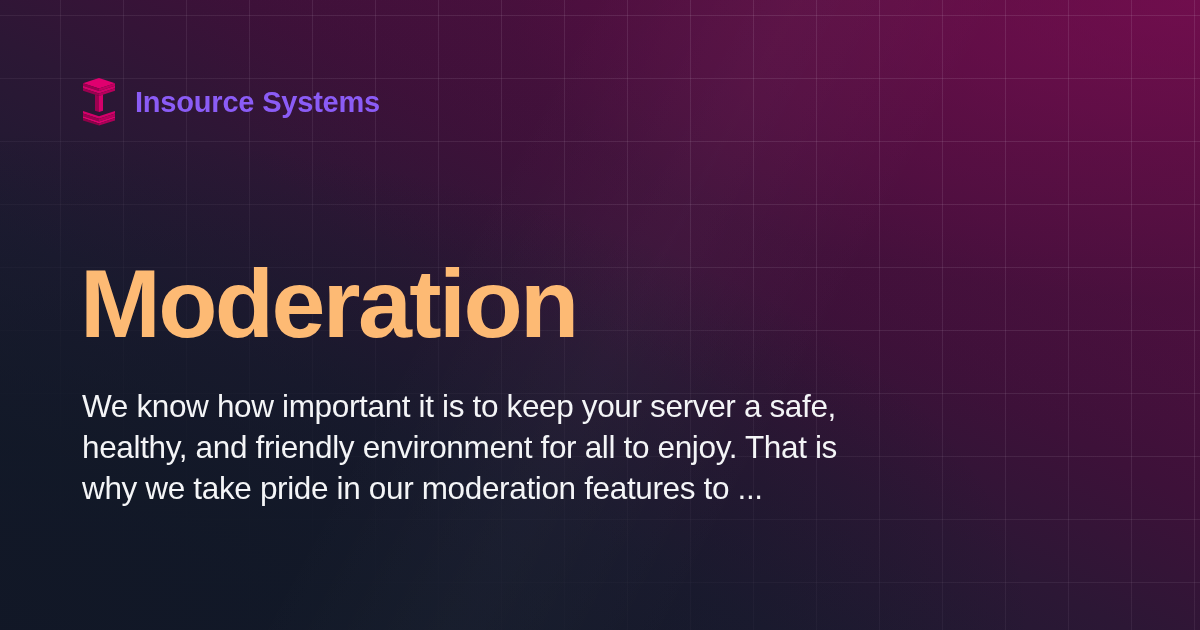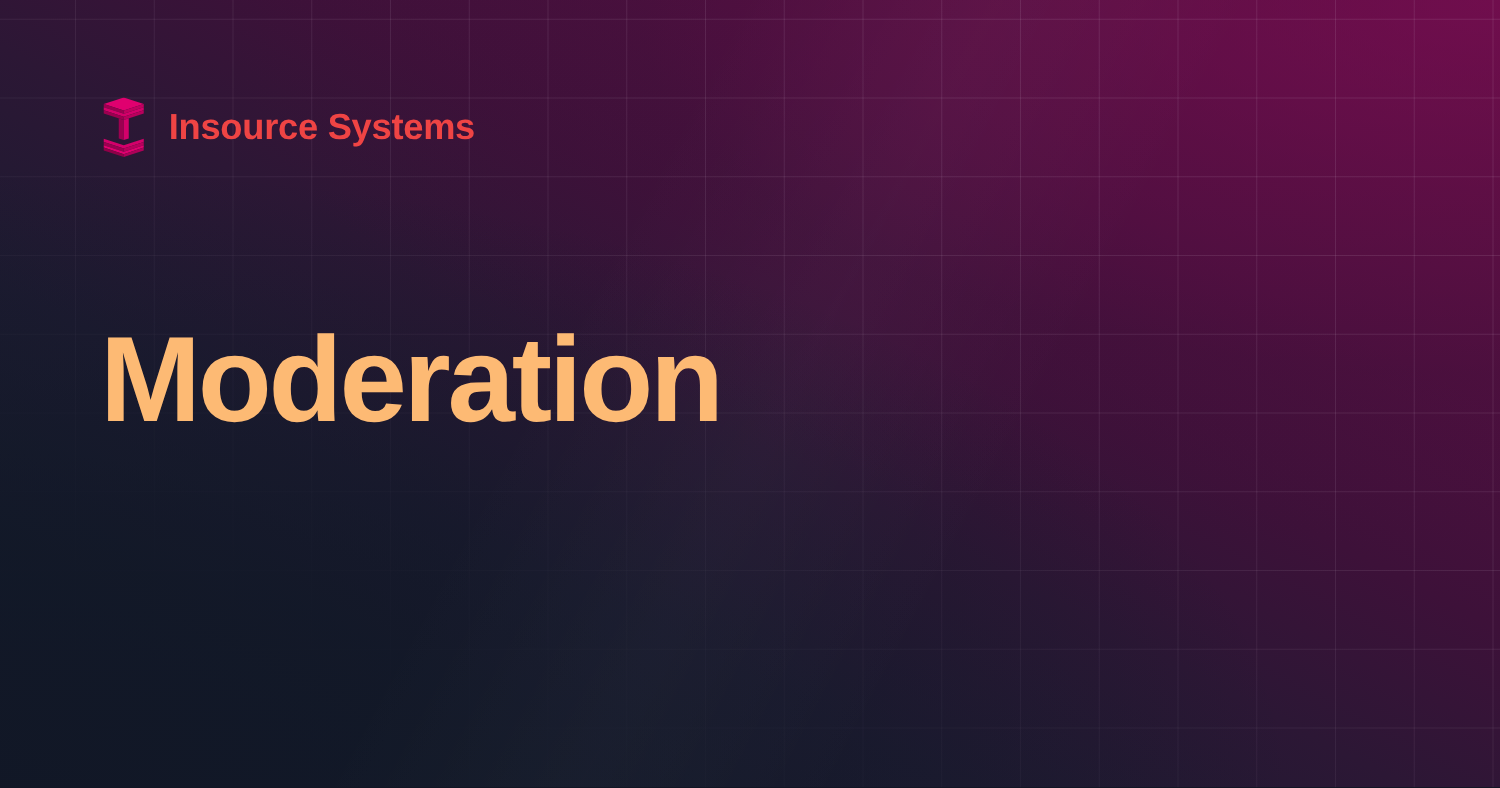--- a/index.html
+++ b/index.html
@@ -110,21 +110,21 @@
   .brand-mark {
     width: 34px;
     height: 48px;
     display: block;
     flex: 0 0 auto;
   }
   .brand-name {
     font-size: 29px;
     font-weight: 700;
     letter-spacing: -0.2px;
-    color: #ef4444;
+    color: #8b5cf6;
     line-height: 1;
     white-space: nowrap;
     text-align: right;
   }
 
   
   .headline {
     position: absolute;
     left: 80px;
     top: 255px;
@@ -183,15 +183,16 @@
         <polygon points="17,40.8 33,35.6 33,38.2 17,43.4" fill="#b8005c"></polygon>
         <polygon points="1,38.2 17,43.4 33,38.2 33,40.0 17,45.4 1,40.0" fill="#e0006f"></polygon>
         <polygon points="1,40.0 17,45.4 17,47.6 1,42.4" fill="#8f0048"></polygon>
         <polygon points="17,45.4 33,40.0 33,42.4 17,47.6" fill="#ad0058"></polygon>
       </svg>
       <span class="brand-name">Insource Systems</span>
     </div>
 
     <h1 class="headline">Moderation</h1>
 
+    <p class="description">We know how important it is to keep your server a safe, healthy, and friendly environment for all to enjoy. That is why we take pride in our moderation features to ...</p>
 
   </div>
 </div>
 
 </body></html>

